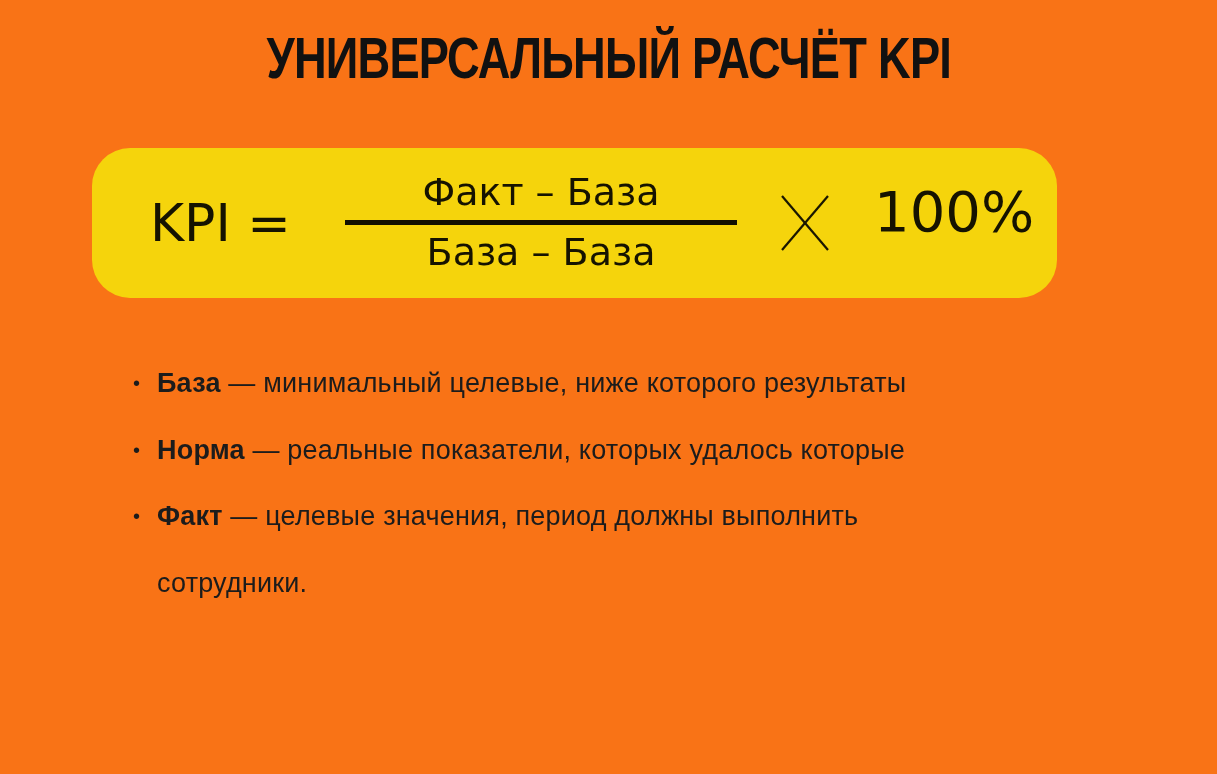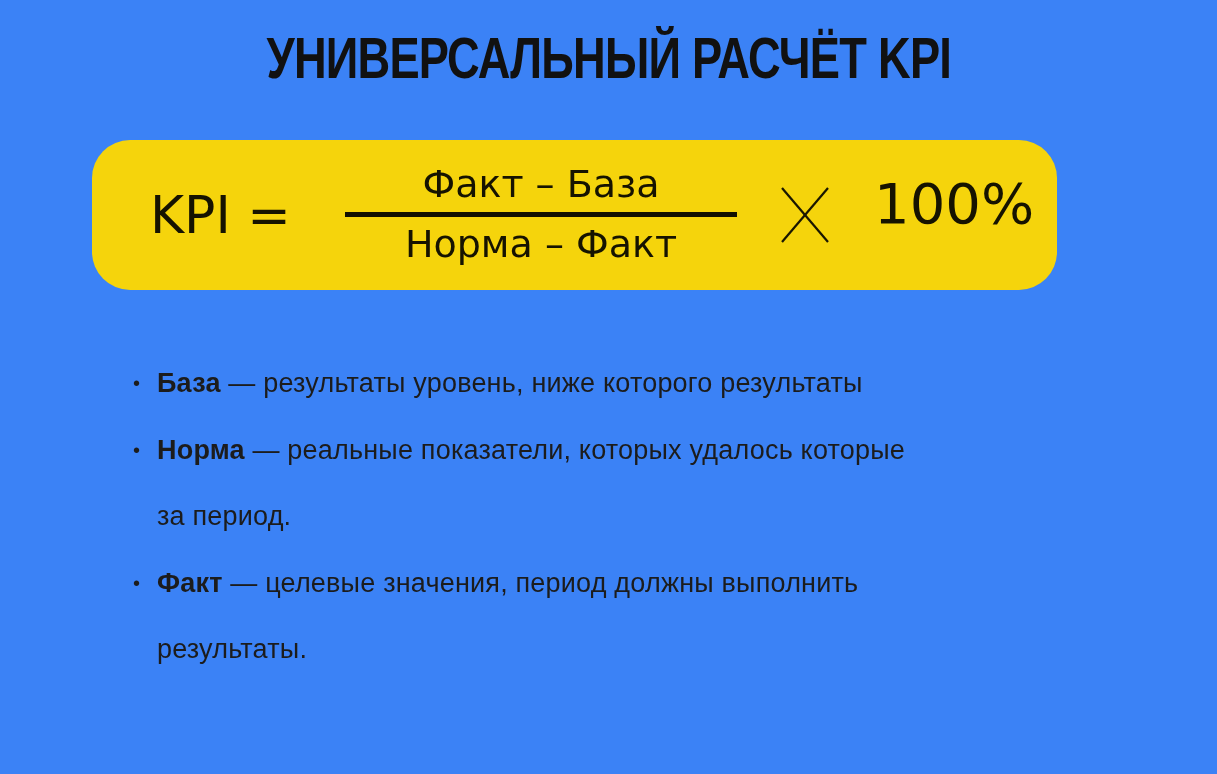--- a/index.html
+++ b/index.html
@@ -7,21 +7,21 @@
   body {
     background: #f7f7f7;
     font-family: "Liberation Sans", sans-serif;
     color: #141414;
     overflow: hidden;
   }
   .slide {
     position: relative;
     width: 1217px;
     height: 774px;
-    background: #3b82f6;
+    background: #f97316;
     text-decoration: underline;
   }
 
   
   .title-wrap {
     position: absolute;
     top: 24px;
     left: 0;
     width: 1217px;
     display: flex;
@@ -34,21 +34,21 @@
     white-space: nowrap;
     transform: scaleX(0.78);
     transform-origin: center;
     color: #111111;
   }
 
   
   .formula-box {
     position: absolute;
     left: 92px;
-    top: 140px;
+    top: 148px;
     width: 965px;
     height: 150px;
     border-radius: 38px;
     background: #f5d40c;
   }
   .formula-lhs {
     position: absolute;
     left: 58px;
     top: 0;
     height: 150px;
@@ -139,53 +139,50 @@
   <div class="title-wrap">
     <div class="title">УНИВЕРСАЛЬНЫЙ РАСЧЁТ KPI</div>
   </div>
 
   <div class="formula-box">
     <div class="formula-lhs">KPI =</div>
 
     <div class="fraction">
       <div class="numerator">Факт – База</div>
       <div class="frac-bar"></div>
-      <div class="denominator">Норма – Факт</div>
+      <div class="denominator">База – База</div>
     </div>
 
     <div class="times-wrap">
       <svg width="50" height="62" viewBox="0 0 50 62" aria-hidden="true">
         <line x1="2" y1="4" x2="48" y2="58" stroke="#1a1700" stroke-width="2.2"></line>
         <line x1="48" y1="4" x2="2" y2="58" stroke="#1a1700" stroke-width="2.2"></line>
       </svg>
     </div>
 
     <div class="formula-rhs">100%</div>
   </div>
 
   <div class="bullets">
 
     <div class="bullet-line">
       <span class="dot">•</span>
       <span class="term">База</span>
-      <span class="def">— результаты уровень, ниже которого результаты</span>
+      <span class="def">— минимальный целевые, ниже которого результаты</span>
     </div>
 
     <div class="bullet-line">
       <span class="dot">•</span>
       <span class="term">Норма</span>
       <span class="def">— реальные показатели, которых удалось которые</span>
-    </div>
-    <div class="bullet-line">
-      <span class="def">за период.</span>
     </div>
 
     <div class="bullet-line">
       <span class="dot">•</span>
       <span class="term">Факт</span>
       <span class="def">— целевые значения, период должны выполнить</span>
     </div>
     <div class="bullet-line">
-      <span class="def">результаты.</span>
+      <span class="def">сотрудники.</span>
     </div>
 
   </div>
 </div>
 
 </body></html>

